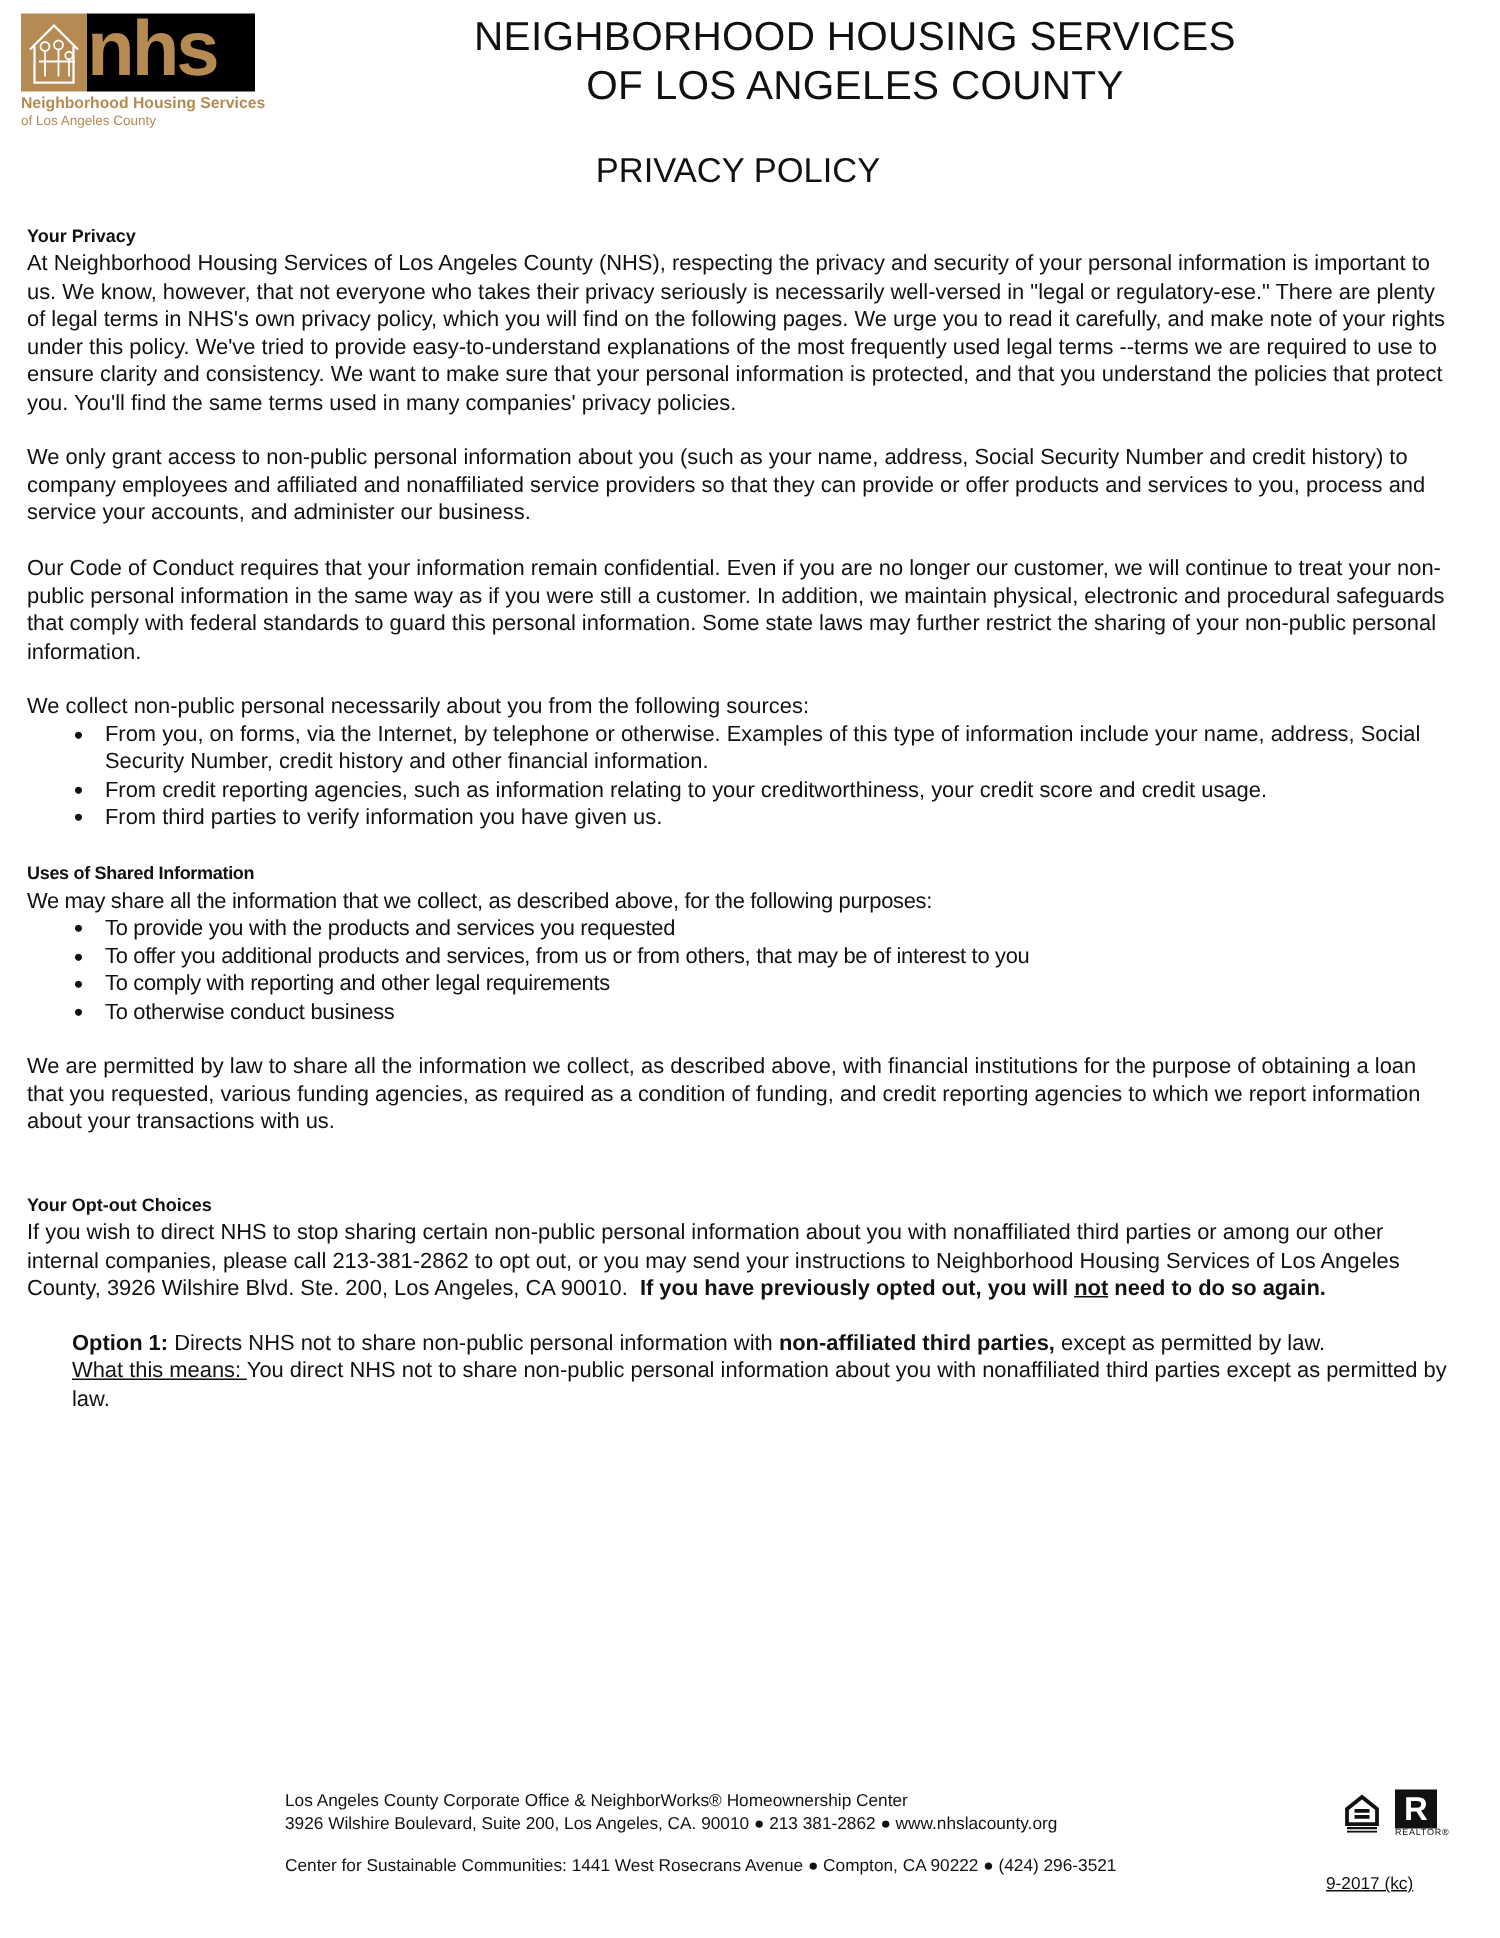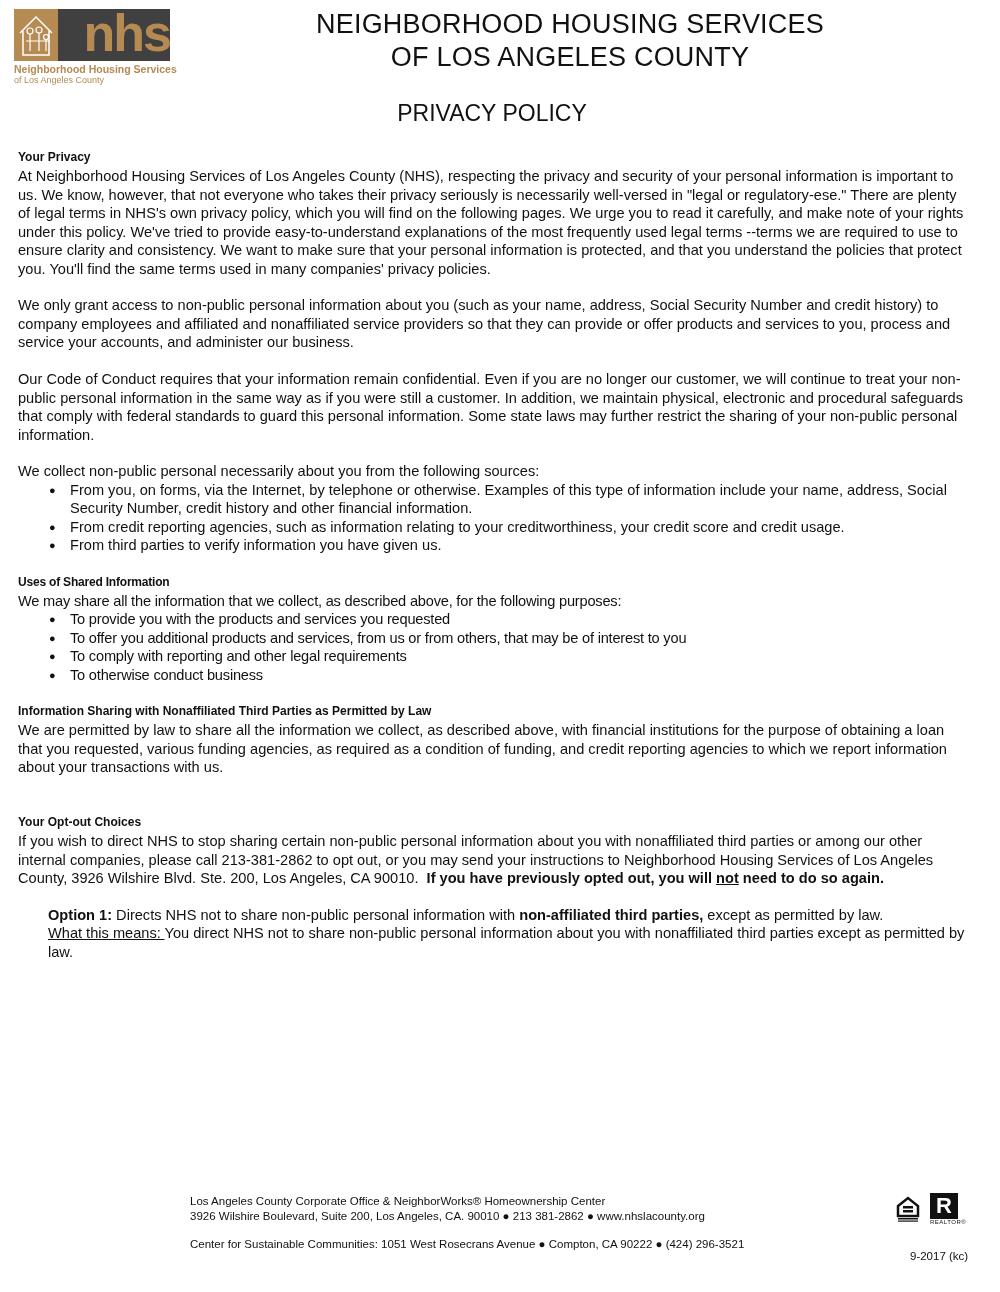--- a/index.html
+++ b/index.html
@@ -1,20 +1,20 @@
 <!DOCTYPE html>
 <html><head>
 <meta charset="utf-8">
 <style>
   html, body { margin: 0; padding: 0; background: #fff; }
   body { width: 1000px; height: 1292px; position: relative; overflow: hidden; font-family: "Liberation Sans", sans-serif; color: #111; }
   .logo { position: absolute; left: 14px; top: 9px; width: 156px; height: 76px; }
   .logo-top { display: flex; height: 52px; }
   .logo-house { width: 44px; height: 52px; background: #b58a53; display: flex; align-items: center; justify-content: center; }
-  .logo-mark { width: 112px; height: 52px; background: #404040; color: #b58a53; font-weight: bold; font-size: 52px; line-height: 48px; letter-spacing: -2px; text-align: right; font-family: "Liberation Sans", sans-serif; }
+  .logo-mark { width: 112px; height: 52px; background: #000000; color: #b58a53; font-weight: bold; font-size: 52px; line-height: 48px; letter-spacing: -2px; text-align: left; font-family: "Liberation Sans", sans-serif; }
   .logo-line1 { color: #b58a53; font-weight: bold; font-size: 10.5px; margin-top: 2px; white-space: nowrap; }
   .logo-line2 { color: #b58a53; font-size: 9px; white-space: nowrap; }
   .org-title { position: absolute; left: 300px; width: 540px; top: 8px; text-align: center; font-size: 27px; line-height: 33px; letter-spacing: 0.2px; }
   .doc-title { position: absolute; left: 300px; width: 384px; top: 100px; text-align: center; font-size: 23px; }
   .content { position: absolute; left: 18px; top: 148px; width: 950px; font-size: 14.6px; line-height: 18.5px; }
   h2 { font-size: 12px; font-weight: bold; margin: 0; line-height: 19px; }
   p { margin: 0; }
   .sec { margin-bottom: 18px; }
   .para-gap { height: 18.5px; }
   ul { margin: 0; padding-left: 52px; list-style: none; }
@@ -22,21 +22,21 @@
   ul li::before { content: "\25CF"; position: absolute; left: -21px; font-size: 11px; }
   .uses { font-family: "Liberation Sans", sans-serif; letter-spacing: -0.2px; }
   .option { margin-left: 30px; margin-top: 18px; }
   u { text-decoration: underline; }
   .footer { position: absolute; left: 190px; width: 604px; top: 1194px; text-align: left; font-size: 11.5px; line-height: 15px; }
   .footer .gap { height: 13px; }
   .eho { position: absolute; left: 896px; top: 1196px; width: 24px; height: 26px; }
   .realtor { position: absolute; left: 930px; top: 1193px; width: 34px; }
   .realtor-box { width: 28px; height: 26px; background: #111; color: #fff; font-weight: bold; font-size: 22px; text-align: center; line-height: 26px; }
   .realtor-label { font-size: 6px; letter-spacing: 0.5px; }
-  .revision { position: absolute; left: 910px; top: 1250px; font-size: 11.5px; }
+  .revision { position: absolute; left: 884px; top: 1250px; font-size: 11.5px; text-decoration: underline; }
 </style>
 </head>
 <body>
 
 <div class="logo">
   <div class="logo-top">
     <div class="logo-house">
       <svg width="38" height="44" viewBox="0 0 38 44">
         <path d="M3 20 L19 4 L35 20 M6 18 V42 H32 V18" fill="none" stroke="#fff" stroke-width="1.5"></path>
         <circle cx="13" cy="18" r="3" fill="none" stroke="#fff" stroke-width="1.2"></circle>
@@ -84,40 +84,39 @@
     <p>We may share all the information that we collect, as described above, for the following purposes:</p>
     <ul>
       <li>To provide you with the products and services you requested</li>
       <li>To offer you additional products and services, from us or from others, that may be of interest to you</li>
       <li>To comply with reporting and other legal requirements</li>
       <li>To otherwise conduct business</li>
     </ul>
   </div>
 
   <div class="sec">
-    <h2>Information Sharing with Nonaffiliated Third Parties as Permitted by Law</h2>
     <p>We are permitted by law to share all the information we collect, as described above, with financial institutions for the purpose of obtaining a loan that you requested, various funding agencies, as required as a condition of funding, and credit reporting agencies to which we report information about your transactions with us.</p>
     <div class="para-gap"></div>
   </div>
 
   <div class="sec">
     <h2>Your Opt-out Choices</h2>
     <p><span>If you wish to direct NHS to stop sharing certain non-public personal information about you with nonaffiliated third parties or among our other internal companies, please call 213-381-2862 to opt out, or you may send your instructions to Neighborhood Housing Services of Los Angeles County, 3926 Wilshire Blvd. Ste. 200, Los Angeles, CA  90010.</span>&nbsp; <b><span>If you have previously opted out, you will </span><u>not</u><span> need to do so again.</span></b></p>
     <div class="option">
       <p><b>Option 1:</b><span> Directs NHS not to share non-public personal information with </span><b>non-affiliated third parties,</b><span> except as permitted by law.</span></p>
       <p><u>What this means: </u><span>You direct NHS not to share non-public personal information about you with nonaffiliated third parties except as permitted by law.</span></p>
     </div>
   </div>
 </div>
 
 <div class="footer">
   <div>Los Angeles County Corporate Office &amp; NeighborWorks® Homeownership Center</div>
   <div>3926 Wilshire Boulevard, Suite 200, Los Angeles, CA. 90010 ● 213 381-2862 ● www.nhslacounty.org</div>
   <div class="gap"></div>
-  <div>Center for Sustainable Communities:  1051 West Rosecrans Avenue ● Compton, CA 90222 ● (424) 296-3521</div>
+  <div>Center for Sustainable Communities:  1441 West Rosecrans Avenue ● Compton, CA 90222 ● (424) 296-3521</div>
 </div>
 
 <div class="eho">
   <svg width="24" height="26" viewBox="0 0 24 26">
     <path d="M2 10 L12 2 L22 10 V20 H2 Z" fill="none" stroke="#111" stroke-width="2.5"></path>
     <rect x="7" y="10" width="10" height="2.5" fill="#111"></rect>
     <rect x="7" y="14" width="10" height="2.5" fill="#111"></rect>
     <rect x="2" y="22" width="20" height="1.5" fill="#111"></rect>
     <rect x="2" y="24.5" width="20" height="1.2" fill="#111"></rect>
   </svg>

